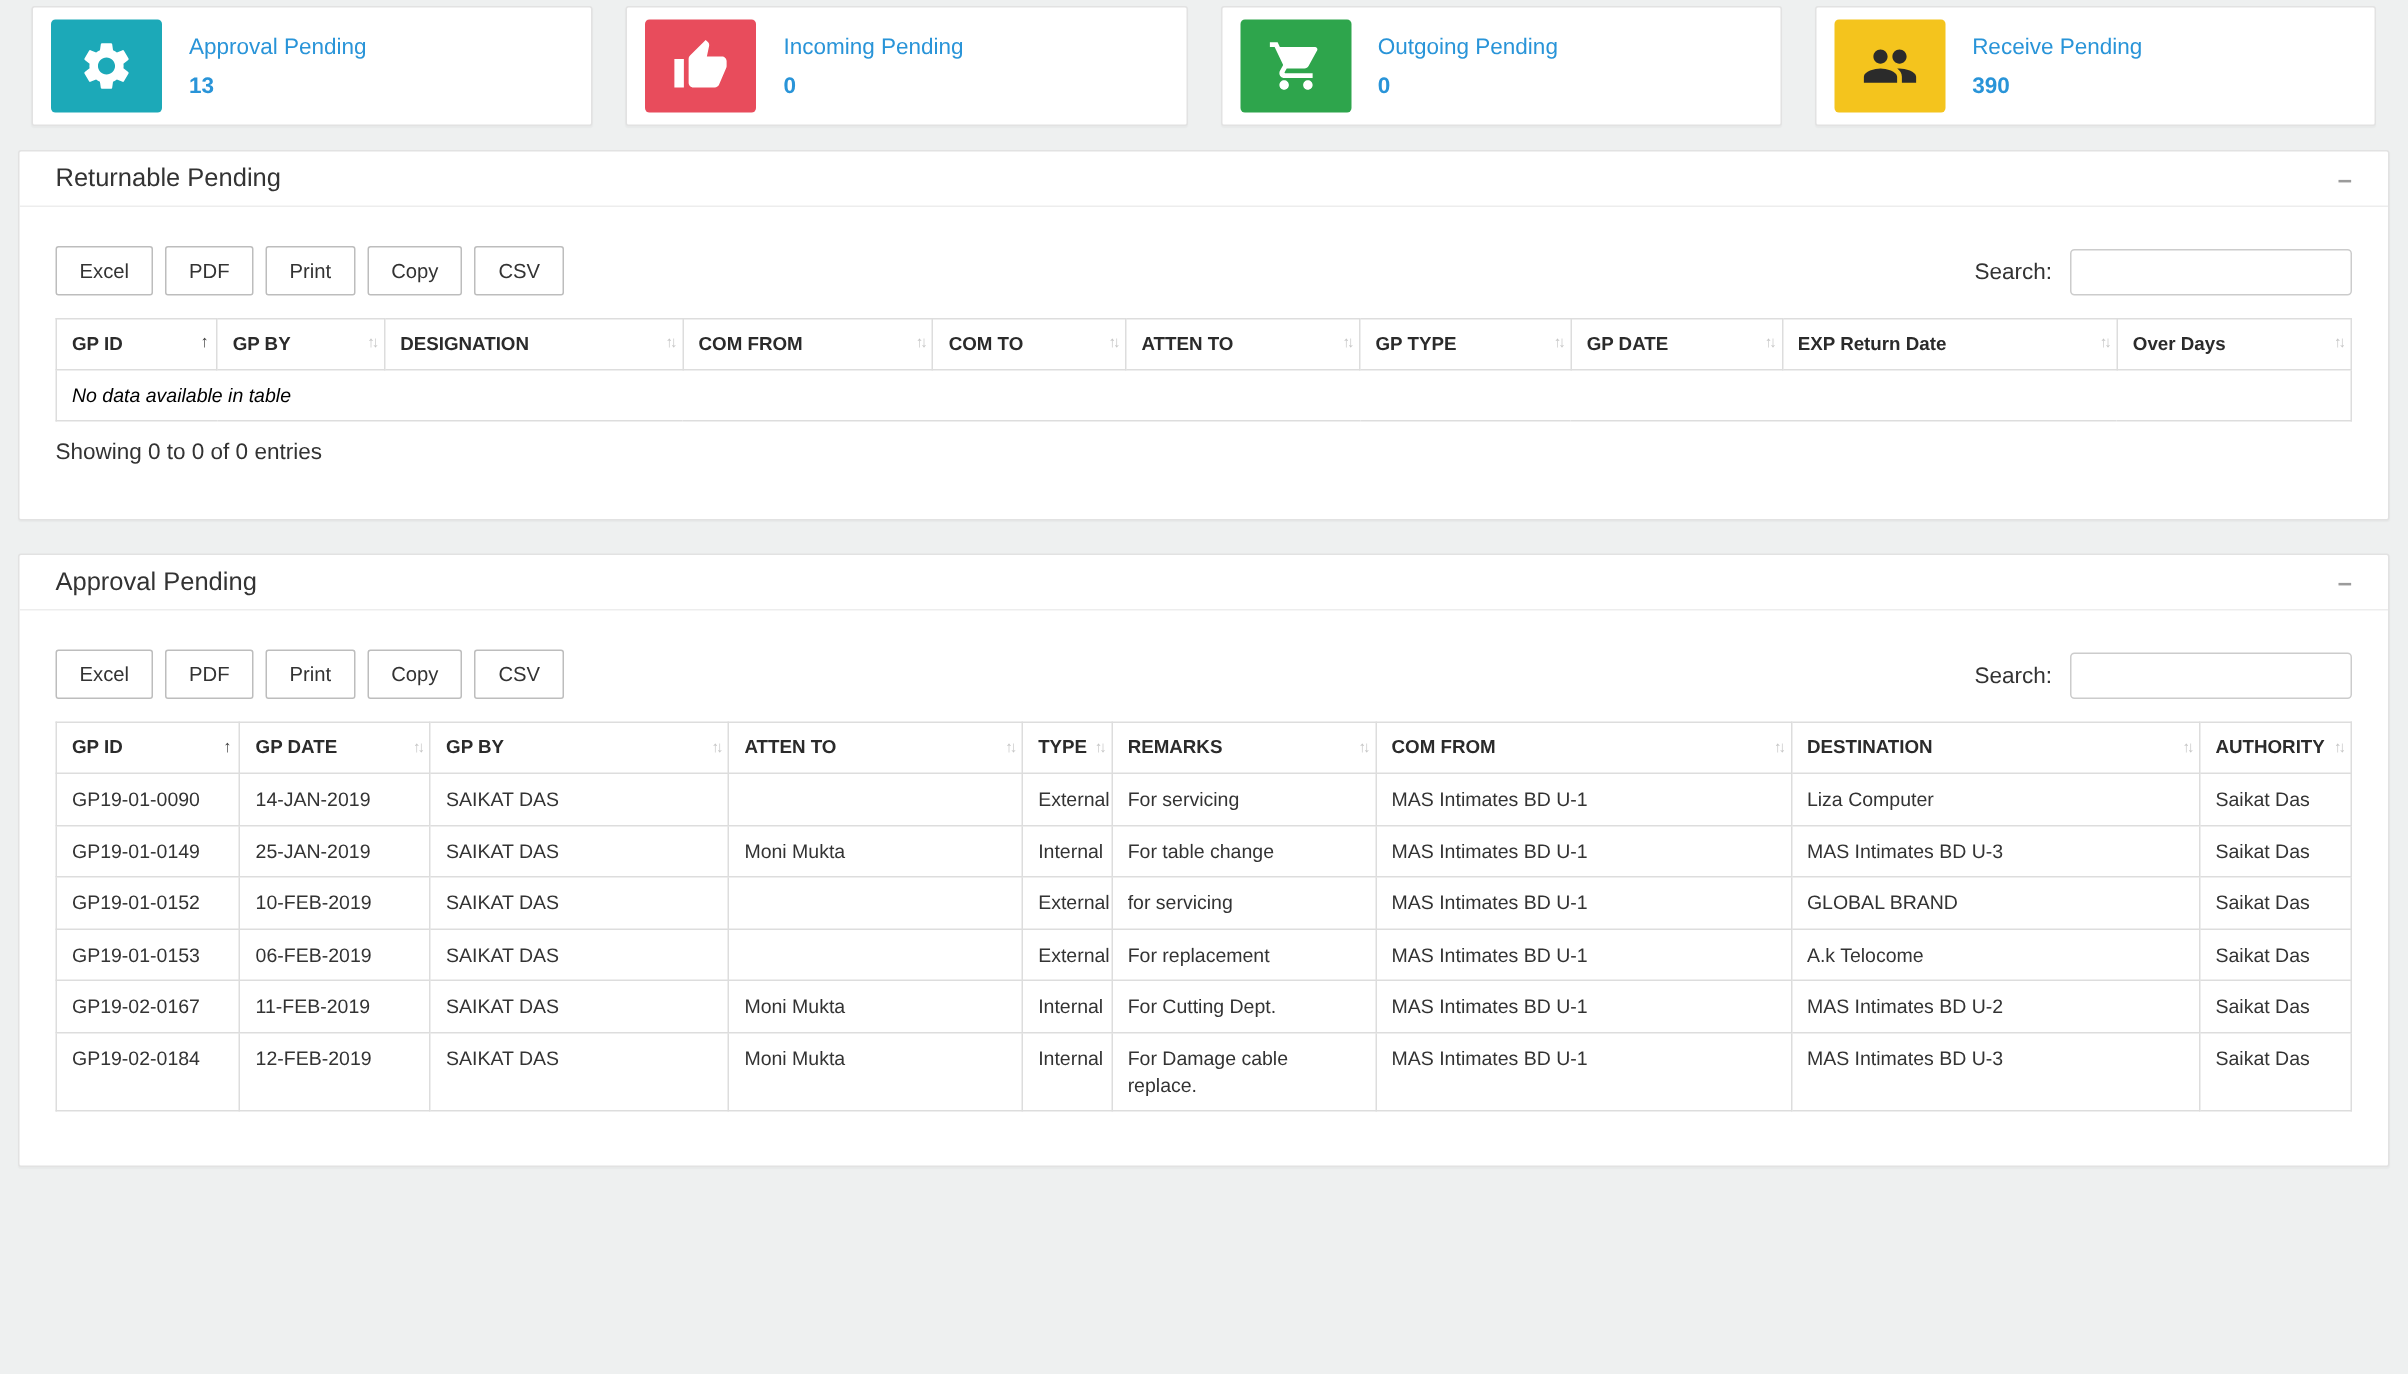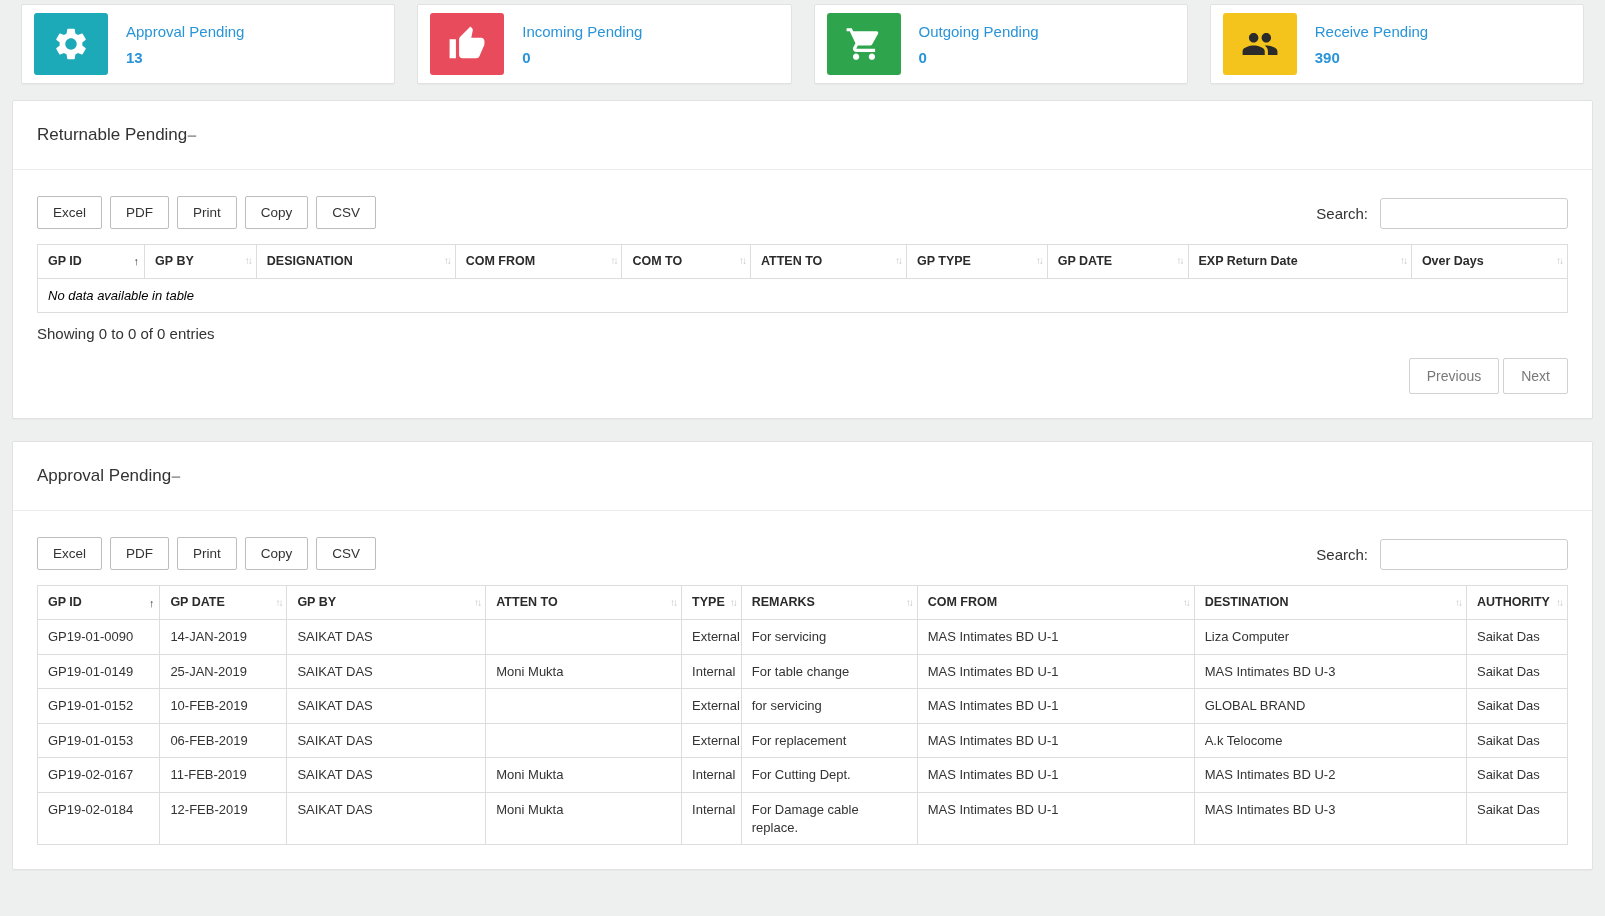--- a/index.html
+++ b/index.html
@@ -27,29 +27,29 @@
   .stat-text { display: flex; flex-direction: column; gap: 9px; }
   .stat-label { color: var(--blue); font-size: 15px; }
   .stat-value { color: var(--blue); font-size: 15px; font-weight: bold; }
 
   
   .panel {
     background: #fff; border: 1px solid #e2e2e2; border-radius: 2px;
     margin-bottom: 22px; box-shadow: 0 1px 1px rgba(0,0,0,0.03);
   }
   .panel-header {
-    display: flex; align-items: center;
-    padding: 24px 24px; border-bottom: 1px solid #ededed;
+    display: flex; justify-content: space-between; align-items: center;
+    padding: 8px 24px; border-bottom: 1px solid #ededed;
   }
   .panel-title { font-size: 17px; font-weight: 400; color: #333; }
   .collapse-btn {
     color: #9b9b9b; font-size: 17px; font-weight: bold; cursor: pointer; line-height: 1;
     user-select: none;
   }
-  .panel-body { padding: 26px 24px 24px; }
+  .panel-body { padding: 26px 24px 36px; }
 
   
   .table-toolbar { display: flex; justify-content: space-between; align-items: flex-end; margin-bottom: 15px; }
   .dt-buttons { display: flex; gap: 8px; }
   .dt-btn {
     background: #fff; border: 1px solid #bdbdbd; border-radius: 2px;
     padding: 8px 15px; font-size: 13.5px; color: #333; cursor: pointer;
     font-family: inherit;
   }
   .dt-search { display: flex; align-items: center; gap: 12px; font-size: 15px; color: #333; }
@@ -182,24 +182,20 @@
               <th><span class="th-label">Over Days</span><span class="sort-icons">↑↓</span></th>
             </tr>
           </thead>
           <tbody>
             <tr>
               <td colspan="10" class="dt-empty">No data available in table</td>
             </tr>
           </tbody>
         </table>
       <div class="dt-info">Showing 0 to 0 of 0 entries</div>
-      <div class="dt-paging">
-        <button class="page-btn">Previous</button>
-        <button class="page-btn">Next</button>
-      </div>
     </div>
   </section>
 
   <section class="panel">
     <header class="panel-header">
       <h2 class="panel-title">Approval Pending</h2>
       <span class="collapse-btn">–</span>
     </header>
     <div class="panel-body">
       <div class="table-toolbar">

